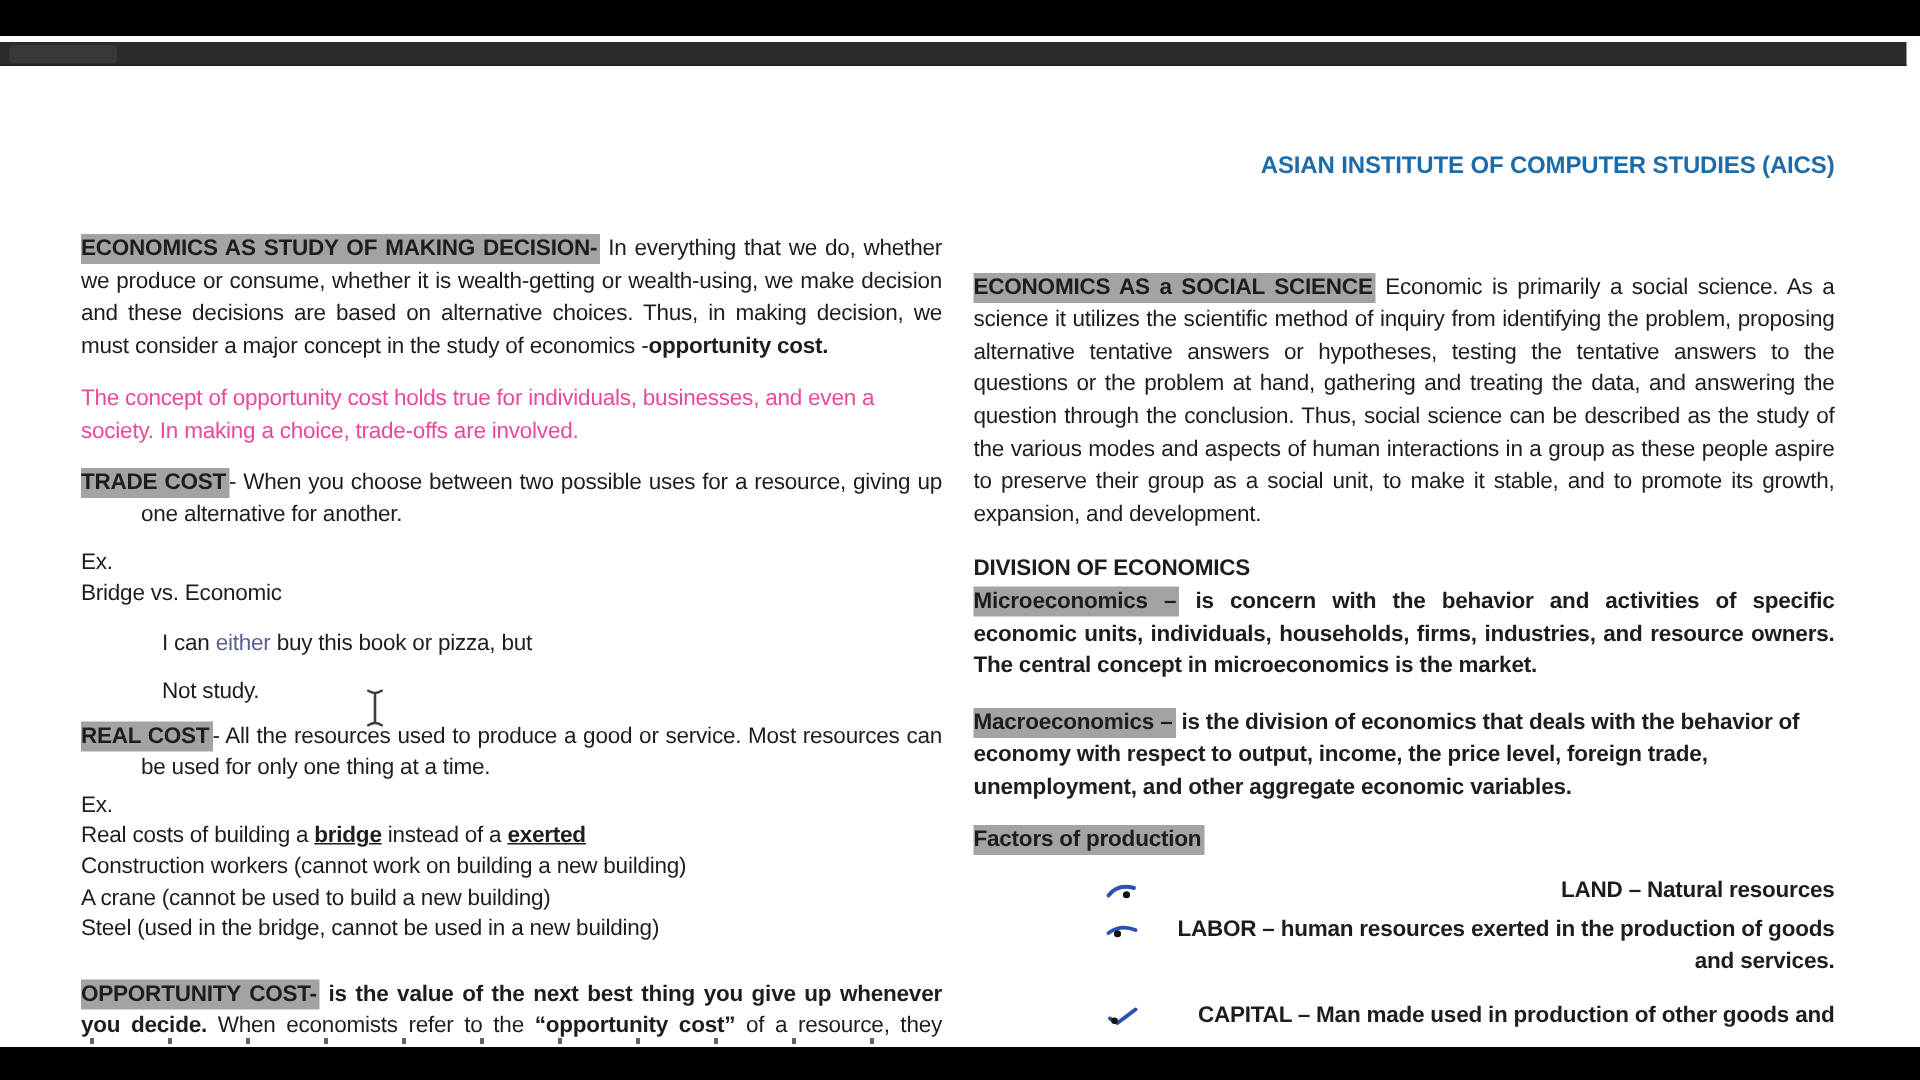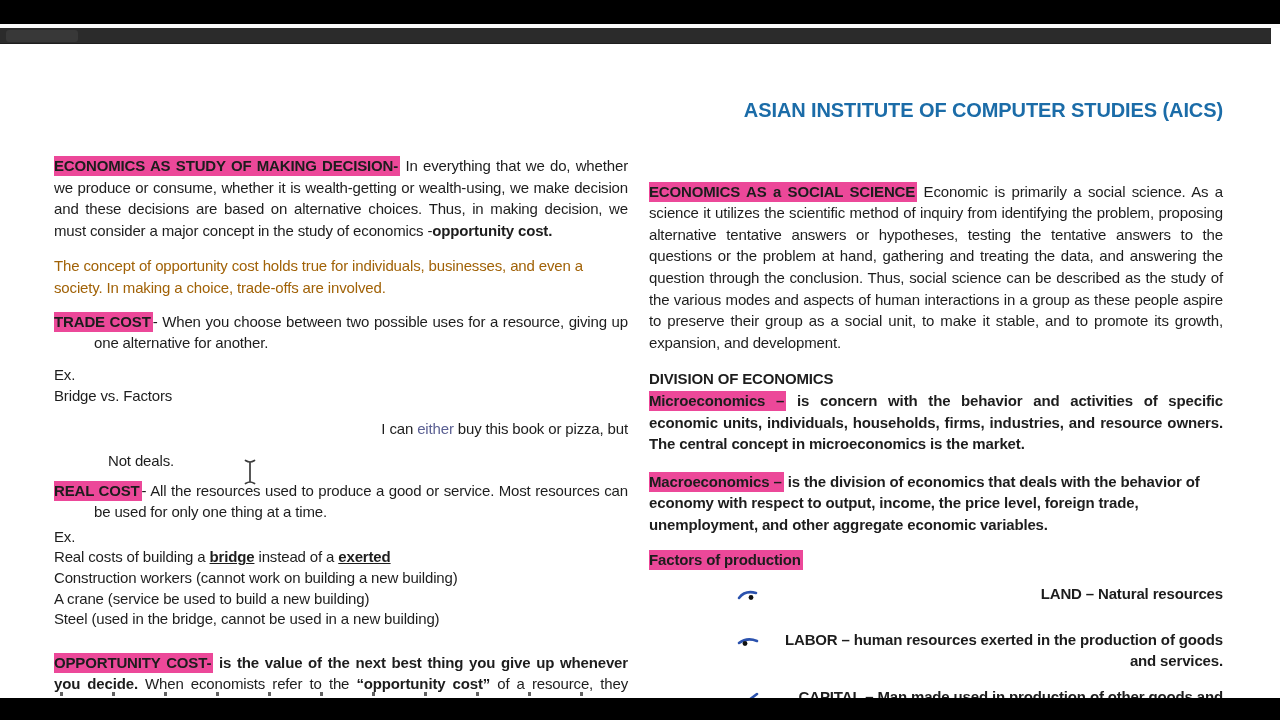--- a/index.html
+++ b/index.html
@@ -16,45 +16,45 @@
   .bar-bottom{position:absolute;top:698px;left:0;width:1280px;height:22px;background:#000;}
 
   .doc{position:absolute;top:44px;left:0;width:1280px;height:654px;background:#fff;overflow:hidden;}
   .col{position:absolute;top:0;font-size:15px;line-height:21.6px;letter-spacing:-0.15px;}
   .col-left{left:54px;width:574px;}
   .col-right{left:649px;width:574px;}
 
   p{margin:0;}
   .b{font-weight:bold;}
   .u{text-decoration:underline;}
-  .hl{background:#ec4899;padding:1px 2px 2px 0;box-decoration-break:clone;-webkit-box-decoration-break:clone;}
+  .hl{background:#a3a3a3;padding:1px 2px 2px 0;box-decoration-break:clone;-webkit-box-decoration-break:clone;}
   .just{text-align:justify;}
-  .gray{color:#a16207;}
+  .gray{color:#ec4899;}
   .either{color:#5A5F92;}
   .hang{padding-left:40px;text-indent:-40px;}
   .ind{margin-left:54px;}
 
   .ex-row{display:flex;flex-direction:column;}
   .ex-label{width:56px;flex-shrink:0;}
   .ex-lines{flex:1;line-height:20.6px;}
   .tight{line-height:20.8px;}
 
-  .institute{font-weight:bold;color:#1B6CA8;text-align:right;font-size:20px;letter-spacing:-0.1px;}
+  .institute{font-weight:bold;color:#1B6CA8;text-align:right;font-size:16px;letter-spacing:-0.1px;}
 
   .bullet-row{display:flex;padding-left:74px;text-align:right;}
   .bullet-icon{width:36px;flex-shrink:0;padding-top:3px;}
   .bullet-text{font-weight:bold;flex:1;}
 
   
   .mt-p1{margin-top:111px;}  .mt-p2{margin-top:14px;}  .mt-p3{margin-top:12px;}
-  .mt-p4{margin-top:10px;}   .mt-p5{margin-top:11px;text-align:right;}  .mt-p6{margin-top:10px;}
+  .mt-p4{margin-top:10px;}   .mt-p5{margin-top:11px;}  .mt-p6{margin-top:10px;}
   .mt-p7{margin-top:10px;}   .mt-ex2{margin-top:3px;}  .mt-p10{margin-top:22px;}
   .mt-hdr{margin-top:56px;}  .mt-r1{margin-top:59px;}  .mt-r2{margin-top:15px;}
   .mt-r3{}   .mt-r4{margin-top:16px;}  .mt-r5{margin-top:13px;}
-  .mt-b1{margin-top:13px;}   .mt-b2{margin-top:21px;}  .mt-b3{margin-top:14px;}
+  .mt-b1{margin-top:13px;}   .mt-b2{margin-top:1px;}  .mt-b3{margin-top:14px;}
 
   .ibeam{position:absolute;left:242px;top:414px;}
   .fragments{position:absolute;left:60px;top:648px;width:560px;height:4px;opacity:.75;
     background:repeating-linear-gradient(90deg,#2e2e2e 0 3px,transparent 3px 52px);}
 </style>
 </head>
 <body>
 
 <div class="bar-top"></div>
 <div class="strip-white"></div>
@@ -66,35 +66,35 @@
 
   <div class="col col-left">
     <p class="just mt-p1"><span class="hl b">ECONOMICS AS STUDY OF MAKING DECISION-</span><span> In everything that we do, whether we produce or consume, whether it is wealth-getting or wealth-using, we make decision and these decisions are based on alternative choices. Thus, in making decision, we must consider a major concept in the study of economics -</span><span class="b">opportunity cost.</span></p>
 
     <p class="gray mt-p2">The concept of opportunity cost holds true for individuals, businesses, and even a society. In making a choice, trade-offs are involved.</p>
 
     <p class="just hang mt-p3"><span class="hl b">TRADE COST</span><span>- When you choose between two possible uses for a resource, giving up one alternative for another.</span></p>
 
     <div class="ex-row mt-p4">
       <span class="ex-label">Ex.</span>
-      <span>Bridge vs. Factors</span>
+      <span>Bridge vs. Economic</span>
     </div>
 
     <p class="ind mt-p5"><span>I can </span><span class="either">either</span><span> buy this book or pizza, but</span></p>
 
-    <p class="ind mt-p6">Not deals.</p>
+    <p class="ind mt-p6">Not study.</p>
 
     <p class="just hang tight mt-p7"><span class="hl b">REAL COST</span><span>- All the resources used to produce a good or service. Most resources can be used for only one thing at a time.</span></p>
 
     <div class="ex-row mt-ex2">
       <span class="ex-label">Ex.</span>
       <div class="ex-lines">
         <p><span>Real costs of building a </span><span class="b u">bridge</span><span> instead of a </span><span class="b u">exerted</span></p>
         <p>Construction workers (cannot work on building a new building)</p>
-        <p>A crane (service be used to build a new building)</p>
+        <p>A crane (cannot be used to build a new building)</p>
         <p>Steel (used in the bridge, cannot be used in a new building)</p>
       </div>
     </div>
 
     <p class="just mt-p10"><span class="hl b">OPPORTUNITY COST-</span><span class="b"> is the value of the next best thing you give up whenever you decide.</span><span> When economists refer to the </span><span class="b">“opportunity cost”</span><span> of a resource, they mean the </span><span class="b">value of the next-highest-valued alternative use</span><span> of that resource. If, for</span></p>
   </div>
 
   <div class="col col-right">
     <p class="institute mt-hdr">ASIAN INSTITUTE OF COMPUTER STUDIES (AICS)</p>
 

